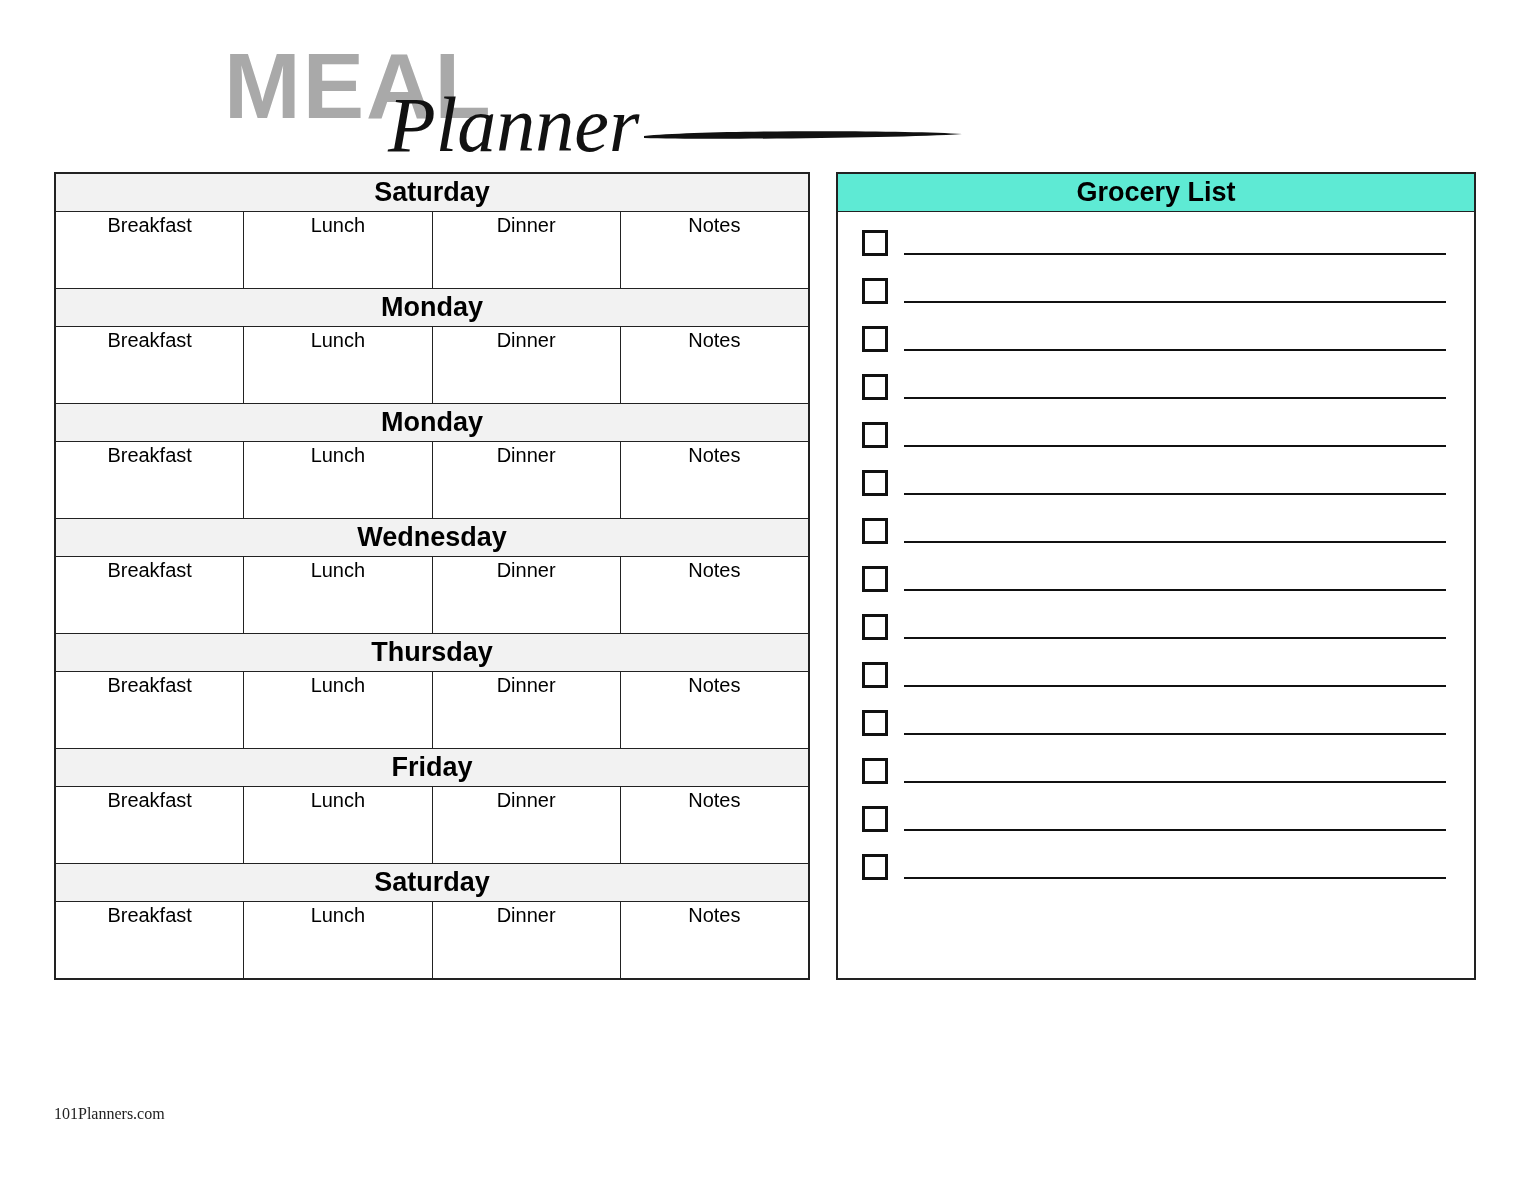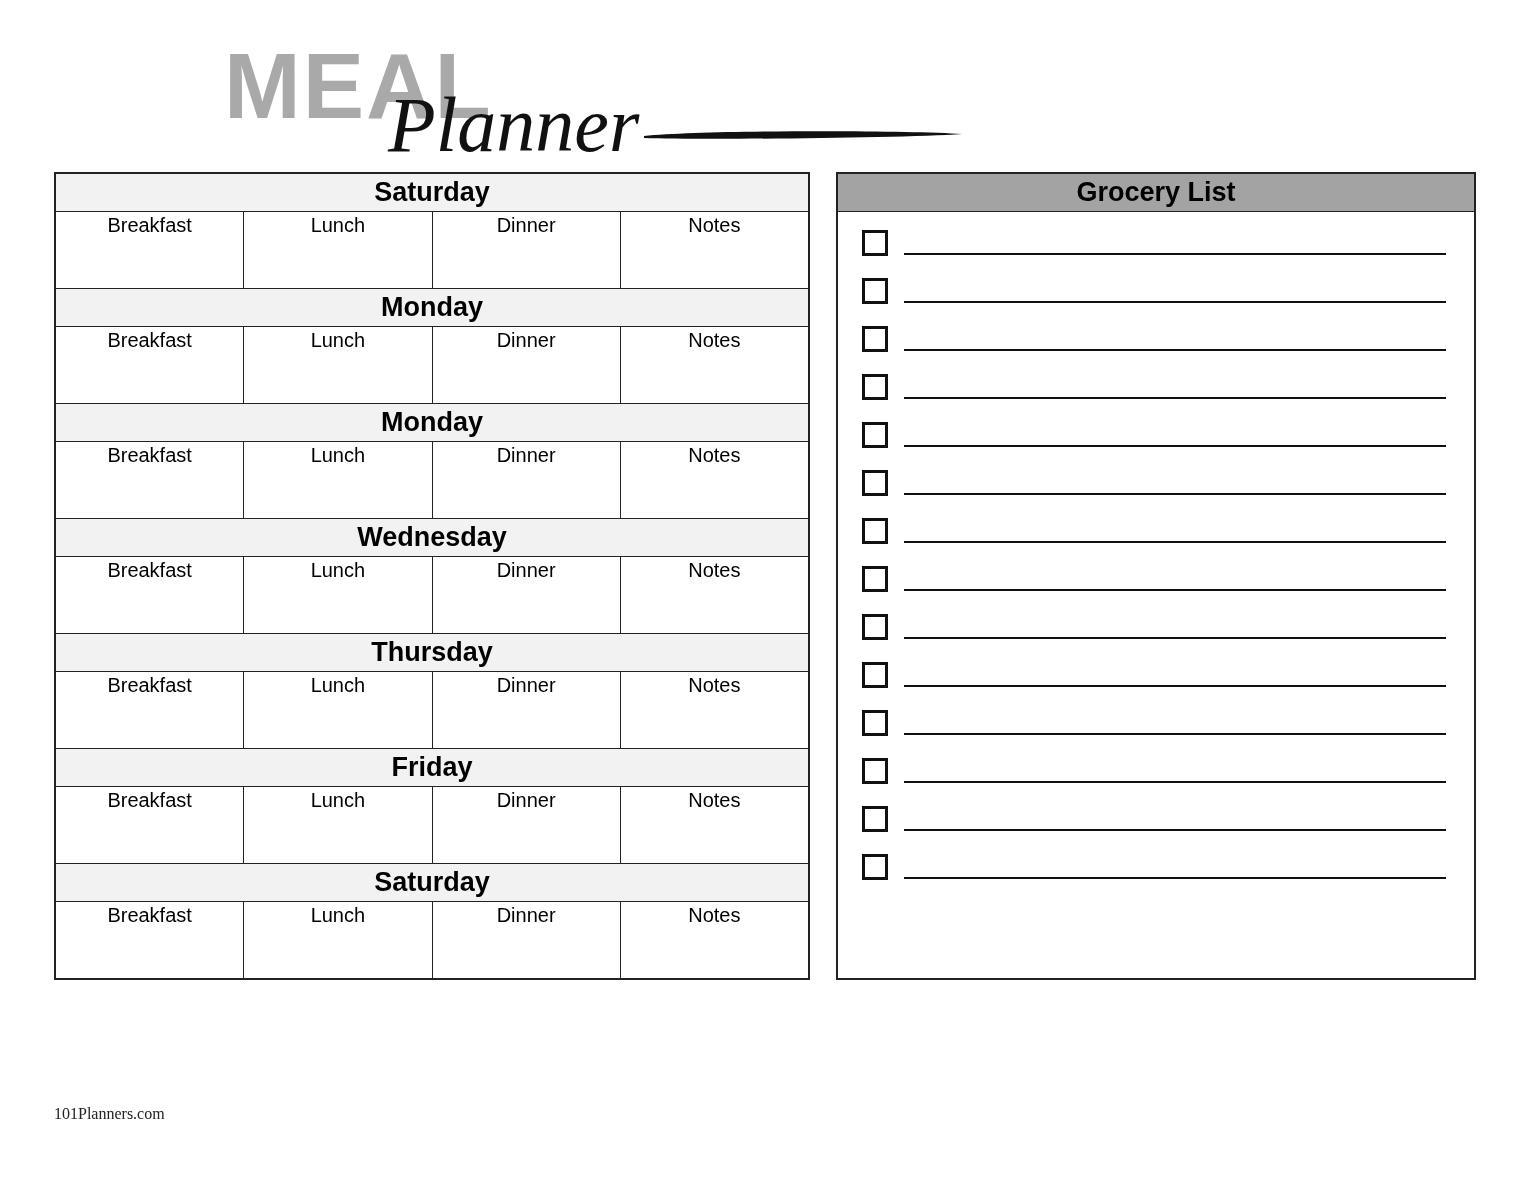--- a/index.html
+++ b/index.html
@@ -84,21 +84,21 @@
     .cell-label {
       font-size: 20px;
       font-weight: 400;
     }
     
     .grocery {
       flex: 0 0 640px;
       border: 2px solid #222;
     }
     .grocery-header {
-      background: #a3a3a3;
+      background: #5eead4;
       text-align: center;
       font-weight: 700;
       font-size: 27px;
       padding: 3px 0;
       border-bottom: 1.5px solid #222;
     }
     .grocery-body {
       padding: 18px 28px 18px 24px;
     }
     .grocery-item {

